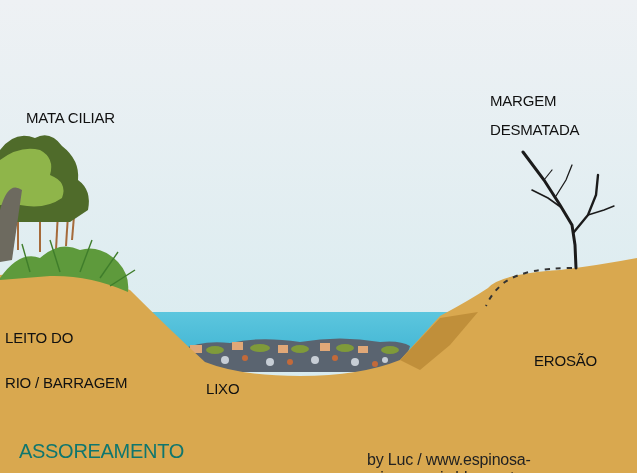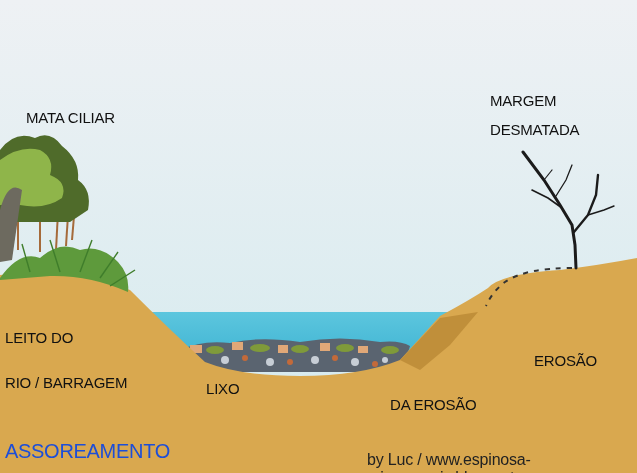--- a/index.html
+++ b/index.html
@@ -1,20 +1,20 @@
 <!DOCTYPE html>
 <html><head>
 <meta charset="utf-8">
 <style>
   html,body{margin:0;padding:0;}
   body{width:637px;height:473px;overflow:hidden;background:#eef1f4;}
   #scene{position:relative;width:637px;height:473px;overflow:hidden;}
   svg.bg{position:absolute;left:0;top:0;}
   .lbl{position:absolute;font-family:"Liberation Sans",sans-serif;color:#111;font-size:15px;line-height:17px;letter-spacing:-0.2px;white-space:nowrap;}
-  .title{position:absolute;font-family:"Liberation Sans",sans-serif;font-size:20px;color:#1d4ed8;left:5px;top:440px;letter-spacing:-0.3px;}
+  .title{position:absolute;font-family:"Liberation Sans",sans-serif;font-size:20px;color:#0f766e;left:19px;top:440px;letter-spacing:-0.3px;}
   .credit{position:absolute;font-family:"Liberation Sans",sans-serif;font-size:16px;color:#222;left:367px;top:451px;letter-spacing:-0.2px;}
 </style>
 </head>
 <body>
 
 <div id="scene">
   <svg class="bg" width="637" height="473" viewBox="0 0 637 473">
     <defs>
       <linearGradient id="sky" x1="0" y1="0" x2="0" y2="1">
         <stop offset="0" stop-color="#eef1f4"></stop>
@@ -97,18 +97,17 @@
         </g>
     </g>
   </svg>
 
   <div class="lbl" style="left:26px;top:109px;">MATA CILIAR</div>
   <div class="lbl" style="left:490px;top:92px;">MARGEM</div>
   <div class="lbl" style="left:490px;top:121px;">DESMATADA</div>
   <div class="lbl" style="left:5px;top:329px;">LEITO DO</div>
   <div class="lbl" style="left:5px;top:346px;margin-top:28px;">RIO / BARRAGEM</div>
   <div class="lbl" style="left:206px;top:380px;">LIXO</div>
-  <div class="lbl" style="left:390px;top:396px;">DA EROSÃO</div>
   <div class="lbl" style="left:534px;top:305px;margin-top:47px;">EROSÃO</div>
 
   <div class="title">ASSOREAMENTO</div>
   <div class="credit">by Luc / www.espinosa-minasgerais.blogspot.com</div>
 </div>
 
 </body></html>

